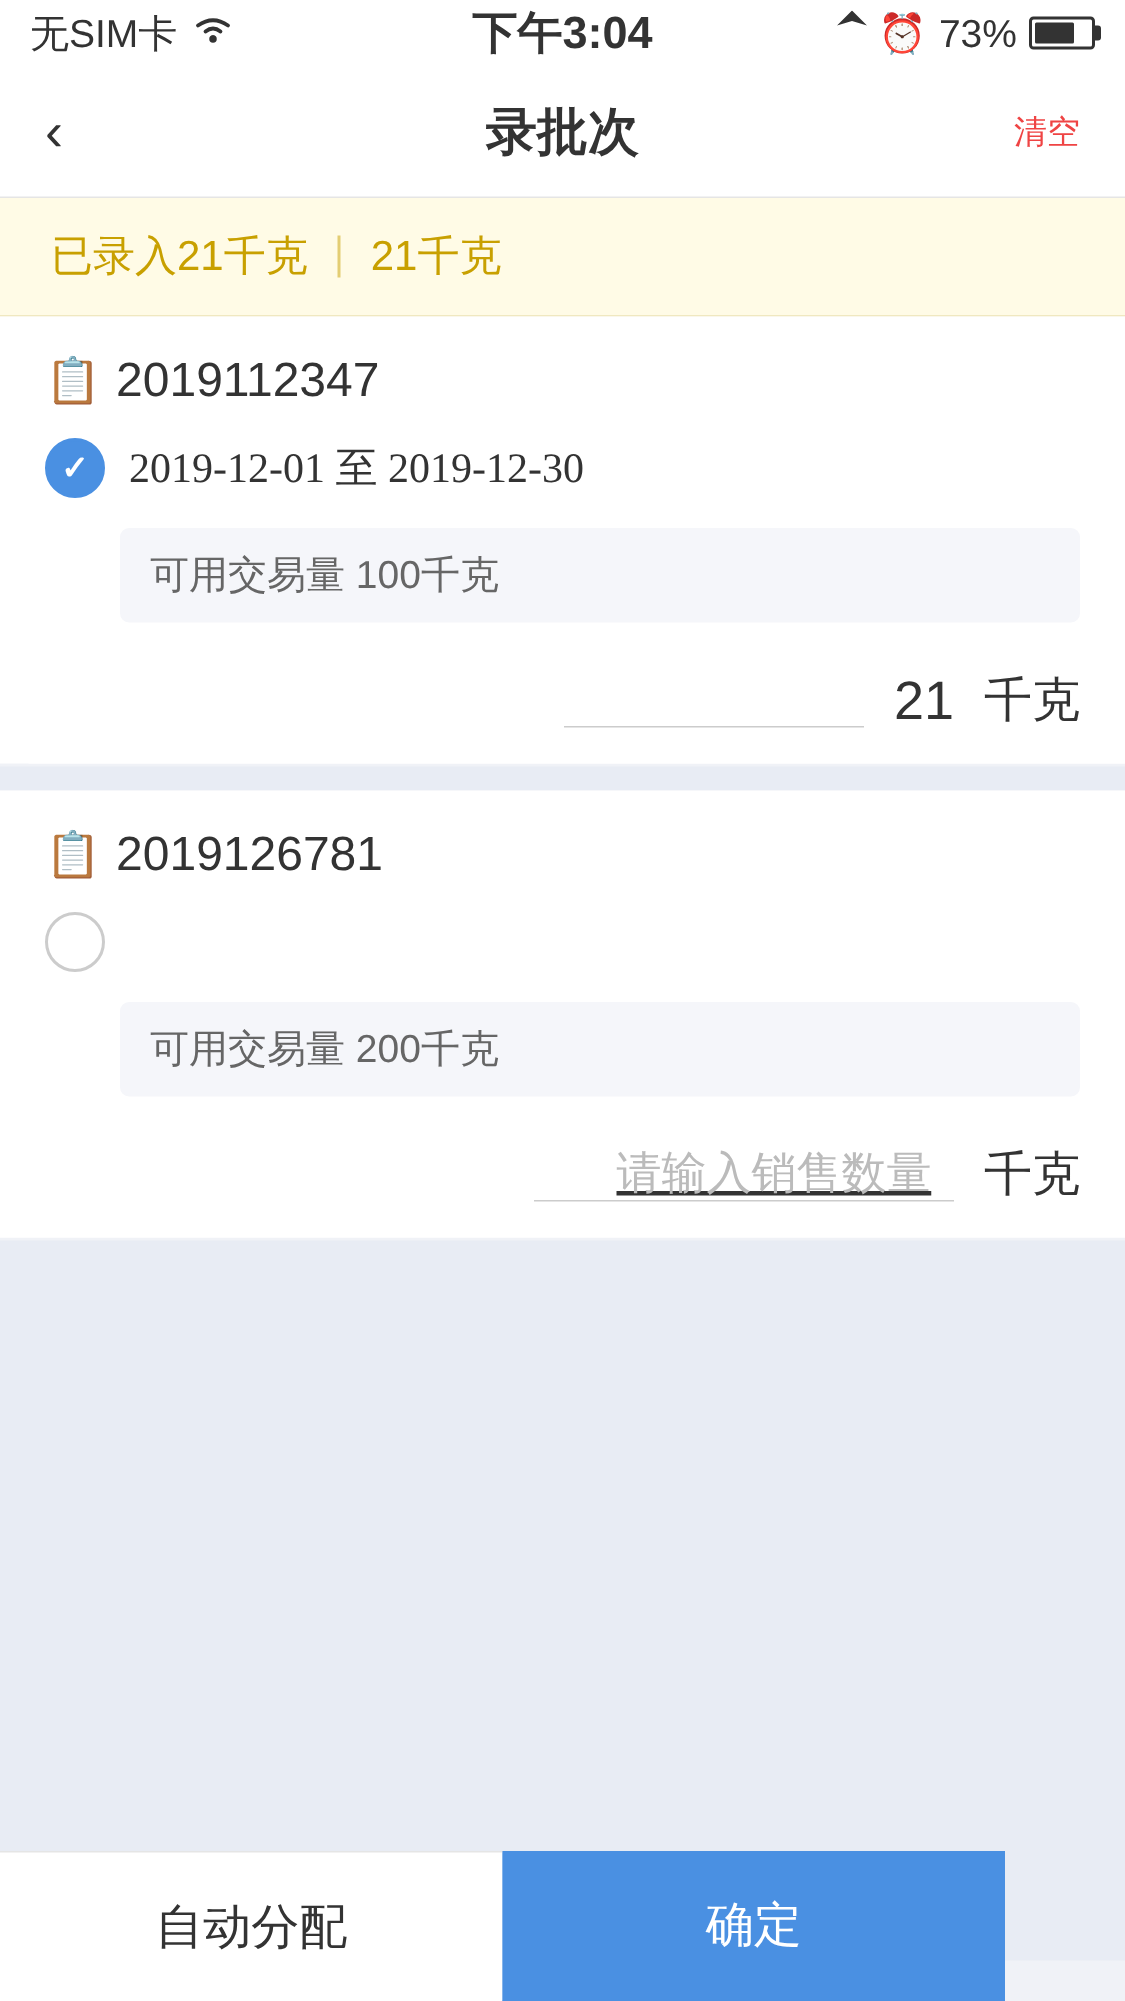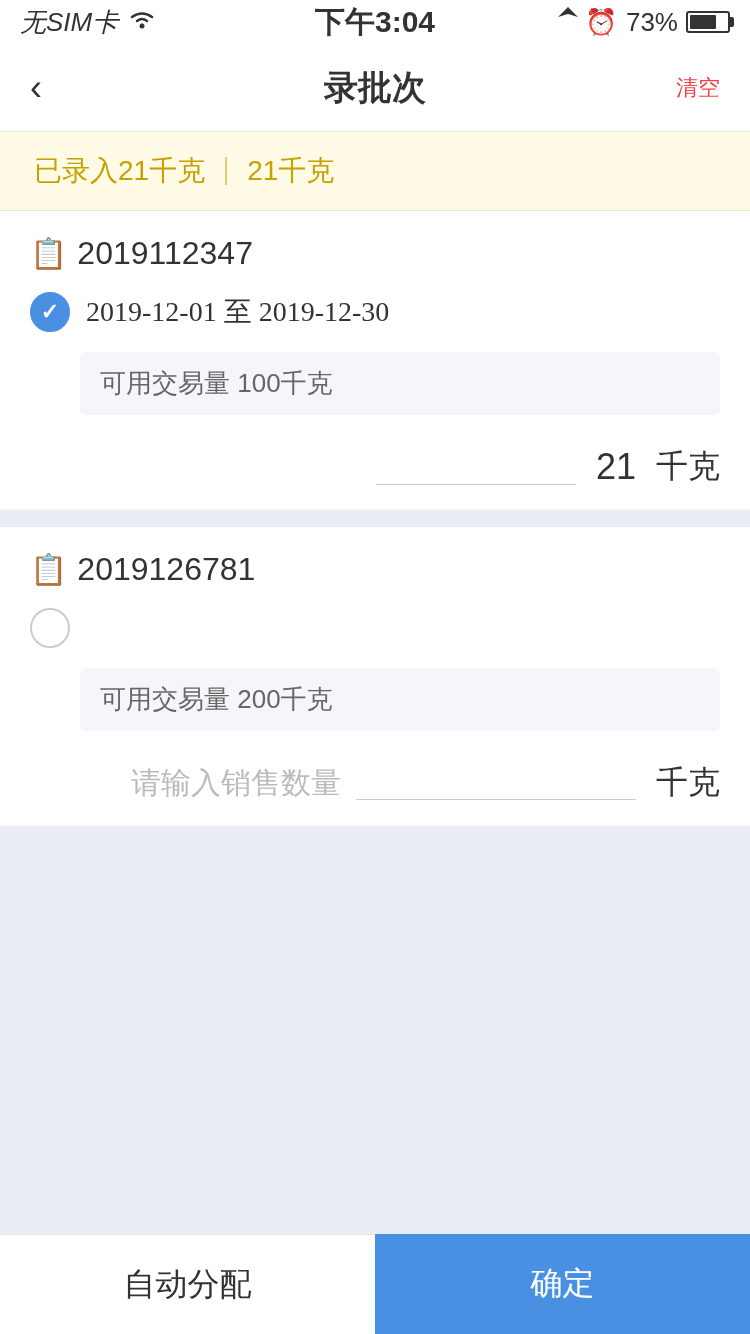--- a/index.html
+++ b/index.html
@@ -23,21 +23,20 @@
       justify-content: space-between;
       padding: 0 20px;
       font-size: 26px;
       font-weight: 500;
     }
     .status-left {
       display: flex;
       align-items: center;
       gap: 10px;
       font-size: 26px;
-      font-style: italic;
     }
     .status-center {
       font-size: 30px;
       font-weight: 600;
       position: absolute;
       left: 50%;
       transform: translateX(-50%);
     }
     .status-right {
       display: flex;
@@ -260,21 +259,21 @@
     .bottom-spacer {
       flex: 1;
       background: #e8ecf4;
       min-height: 480px;
     }
 
     
     .footer {
       position: fixed;
       bottom: 0;
-      width: 750px;
+      width: 670px;
       height: 100px;
       display: flex;
     }
 
     .footer-auto {
       flex: 1;
       background: #fff;
       display: flex;
       align-items: center;
       justify-content: center;
@@ -363,21 +362,21 @@
     <span class="batch-number">2019126781</span>
   </div>
 
   <div class="batch-date-row">
     <div class="radio-circle"></div>
   </div>
 
   <div class="batch-available">可用交易量 200千克</div>
 
   <div class="input-row">
-    <div style="display:flex; flex-direction:row; align-items:flex-end;">
+    <div style="display:flex; flex-direction:column; align-items:flex-end;text-decoration:underline;">
       <input class="quantity-input" type="number" placeholder="请输入销售数量" style="">
       <div style="height:1px; background:#ccc; width:280px;"></div>
     </div>
     <span class="input-unit">千克</span>
   </div>
 </div>
 
 <div class="bottom-spacer"></div>
 
 <div class="footer">

